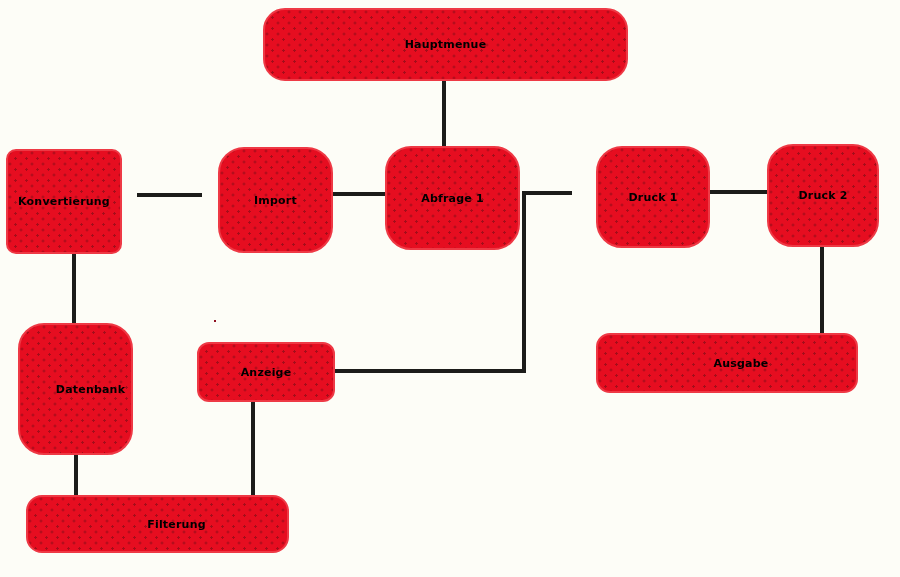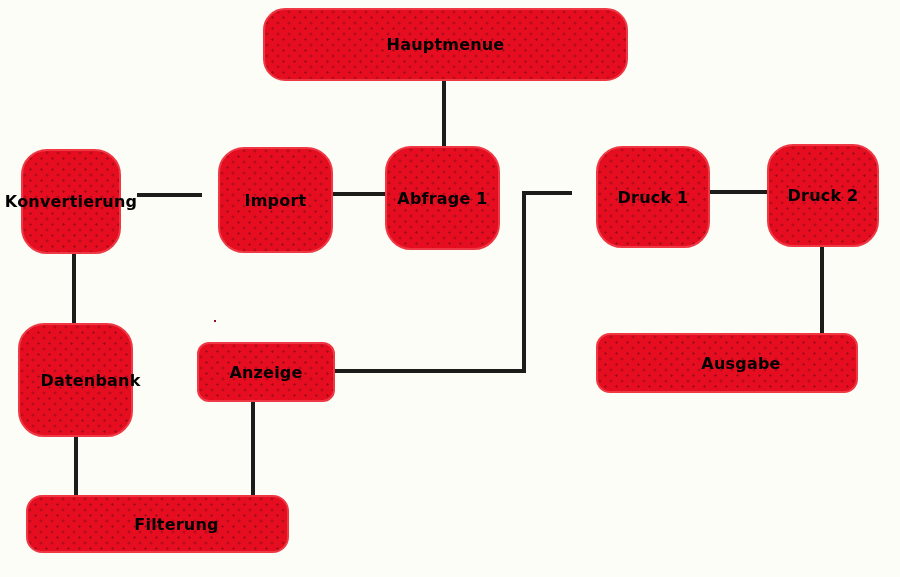--- a/index.html
+++ b/index.html
@@ -35,21 +35,21 @@
       radial-gradient(var(--node-dot) 1px, transparent 1.4px);
     background-size: 11px 11px;
     background-position: 2px 2px, 7.5px 7.5px;
     border: 2px solid var(--node-border);
     display: flex;
     align-items: center;
     justify-content: center;
   }
   .nlabel {
     color: var(--text);
-    font-size: 16px;
+    font-size: 11px;
     font-weight: bold;
     letter-spacing: 0.2px;
     white-space: nowrap;
   }
   .artifact {
     position: absolute;
     width: 2px;
     height: 2px;
     background: #8f1020;
   }
@@ -78,41 +78,41 @@
   <div class="edge" style="left:74px; top:426px; width:4px; height:69px;"></div>
 
   <div class="edge" style="left:251px; top:402px; width:4px; height:93px;"></div>
 
   <div class="artifact" style="left:214px; top:320px;"></div>
 
   <div class="node" style="left:263px; top:8px; width:365px; height:73px; border-radius:22px;">
     <span class="nlabel">Hauptmenue</span>
   </div>
 
-  <div class="node" style="left:21px; top:149px; width:100px; height:105px; border-radius:26px;">
+  <div class="node" style="left:6px; top:149px; width:116px; height:105px; border-radius:10px;">
     <span class="nlabel">Konvertierung</span>
   </div>
 
   <div class="node" style="left:202px; top:147px; width:115px; height:106px; border-radius:26px;margin-left:16px;">
     <span class="nlabel">Import</span>
   </div>
 
-  <div class="node" style="left:385px; top:146px; width:115px; height:104px; border-radius:26px;">
+  <div class="node" style="left:385px; top:146px; width:135px; height:104px; border-radius:26px;">
     <span class="nlabel">Abfrage 1</span>
   </div>
 
   <div class="node" style="left:572px; top:146px; width:114px; height:102px; border-radius:26px;margin-left:24px;">
     <span class="nlabel">Druck 1</span>
   </div>
 
   <div class="node" style="left:767px; top:144px; width:112px; height:103px; border-radius:26px;text-align:right;">
     <span class="nlabel">Druck 2</span>
   </div>
 
-  <div class="node" style="left:18px; top:323px; width:115px; height:114px; border-radius:26px;padding-left:30px;">
+  <div class="node" style="left:18px; top:323px; width:115px; height:132px; border-radius:26px;padding-left:30px;">
     <span class="nlabel">Datenbank</span>
   </div>
 
   <div class="node" style="left:197px; top:342px; width:138px; height:60px; border-radius:12px;">
     <span class="nlabel">Anzeige</span>
   </div>
 
   <div class="node" style="left:596px; top:333px; width:262px; height:60px; border-radius:14px;padding-left:28px;">
     <span class="nlabel">Ausgabe</span>
   </div>

